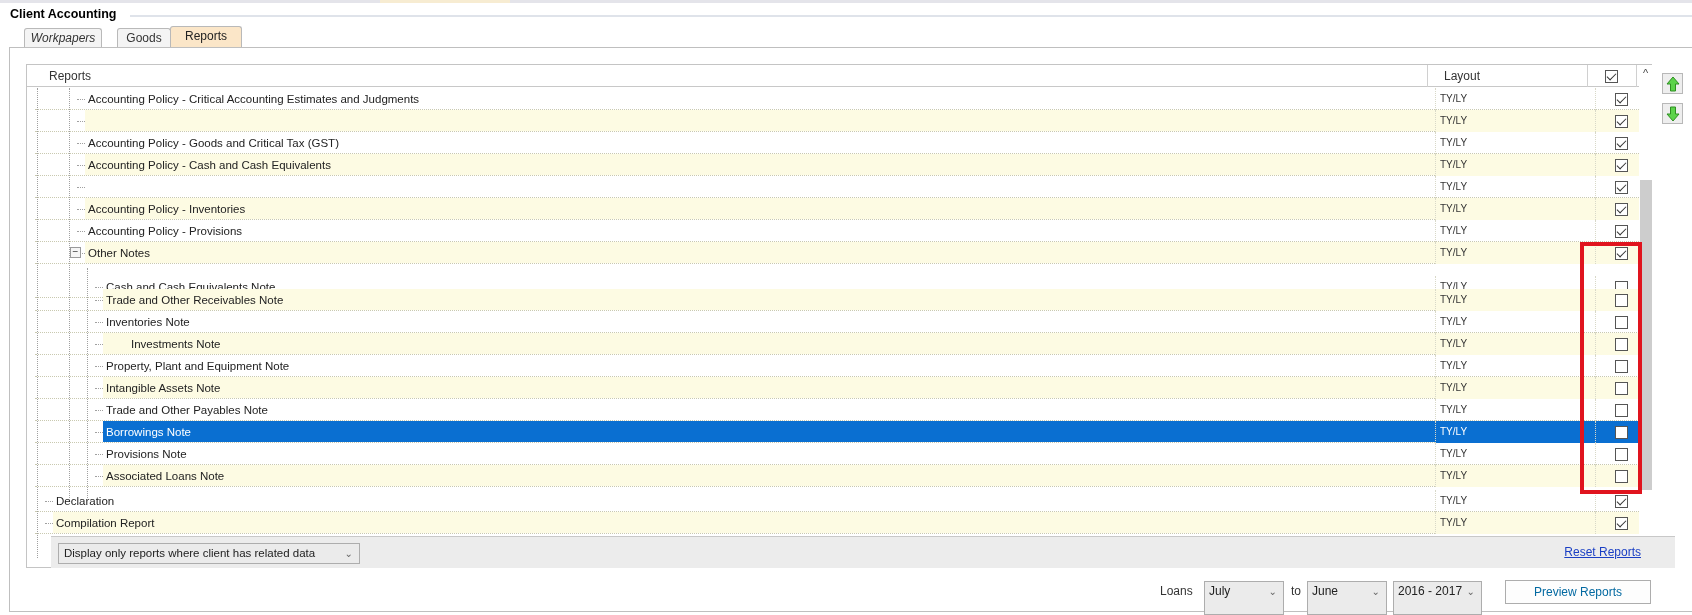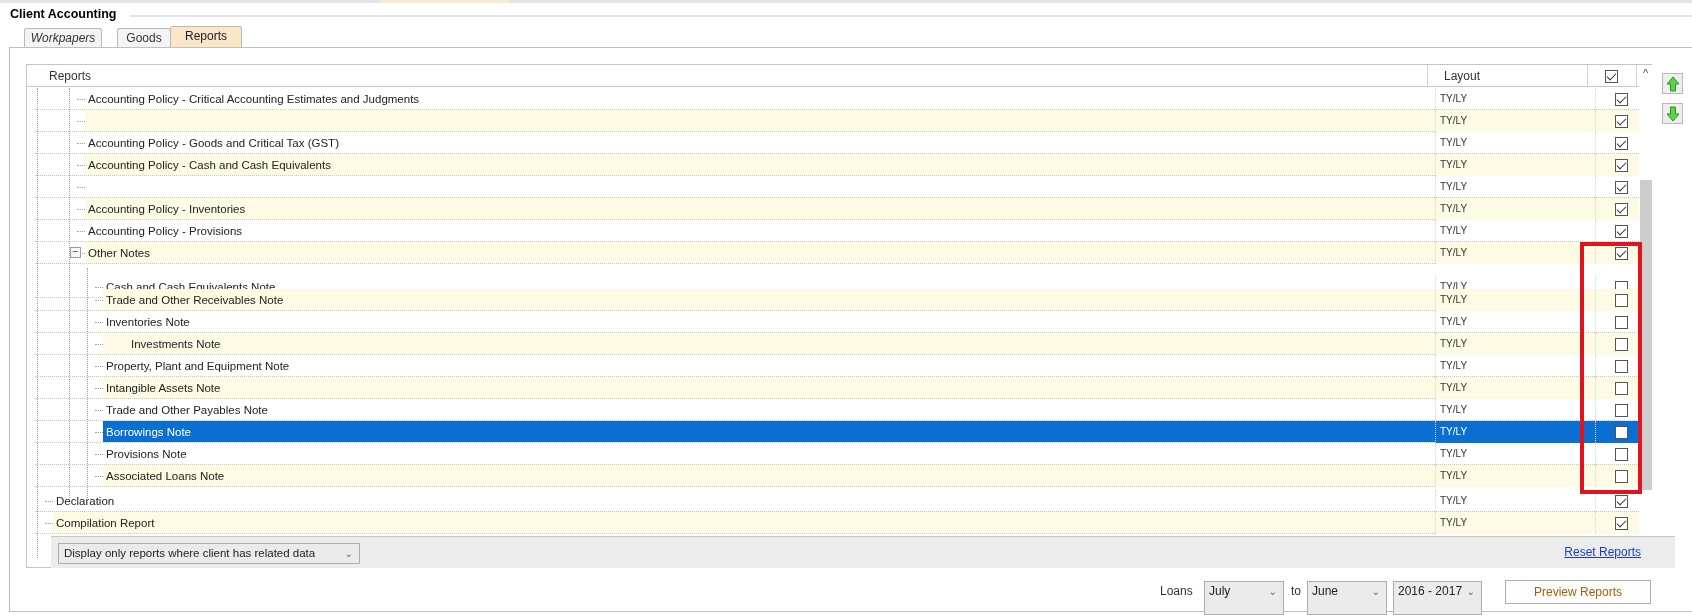--- a/index.html
+++ b/index.html
@@ -122,21 +122,21 @@
   .sel {
     position: absolute; top: 5px; height: 34px; background: #ebebeb; border: 1px solid #adadad;
     font-size: 12px; line-height: 19px; padding-left: 4px; color: #222; cursor: pointer;
   }
   .sel-from { left: 1204px; width: 80px; }
   .to-label { position: absolute; left: 1291px; top: 8px; font-size: 12px; color: #333; }
   .sel-to { left: 1307px; width: 80px; }
   .sel-year { left: 1393px; width: 89px; }
   .preview-btn {
     position: absolute; left: 1505px; top: 4px; width: 146px; height: 24px; background: #fdfdfd;
-    border: 1px solid #adadad; font-size: 12px; line-height: 22px; text-align: center; color: #a16207; cursor: pointer;
+    border: 1px solid #adadad; font-size: 12px; line-height: 22px; text-align: center; color: #0369a1; cursor: pointer;
   }
 </style>
 </head>
 <body>
 
 <div class="top-strip">
     <div class="glow"></div>
   </div>
 <div class="title">Client Accounting</div>
 <div class="title-line"></div>

